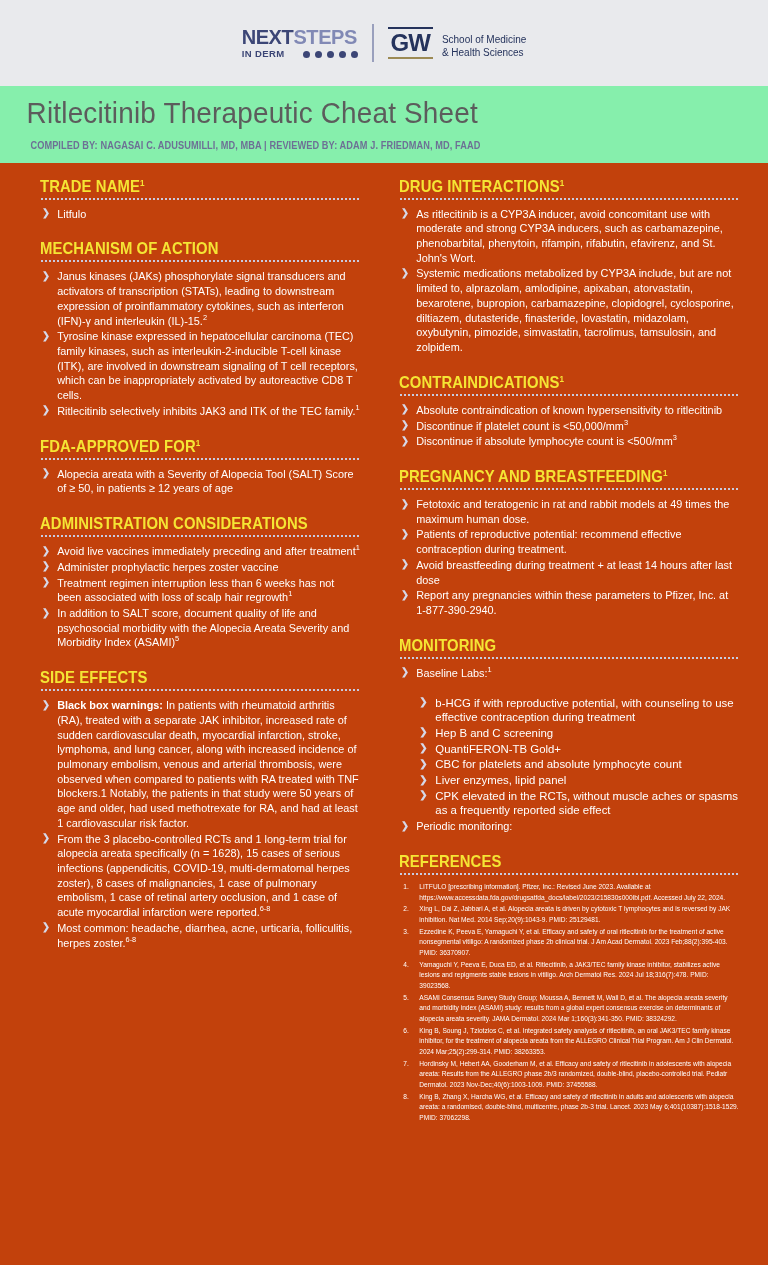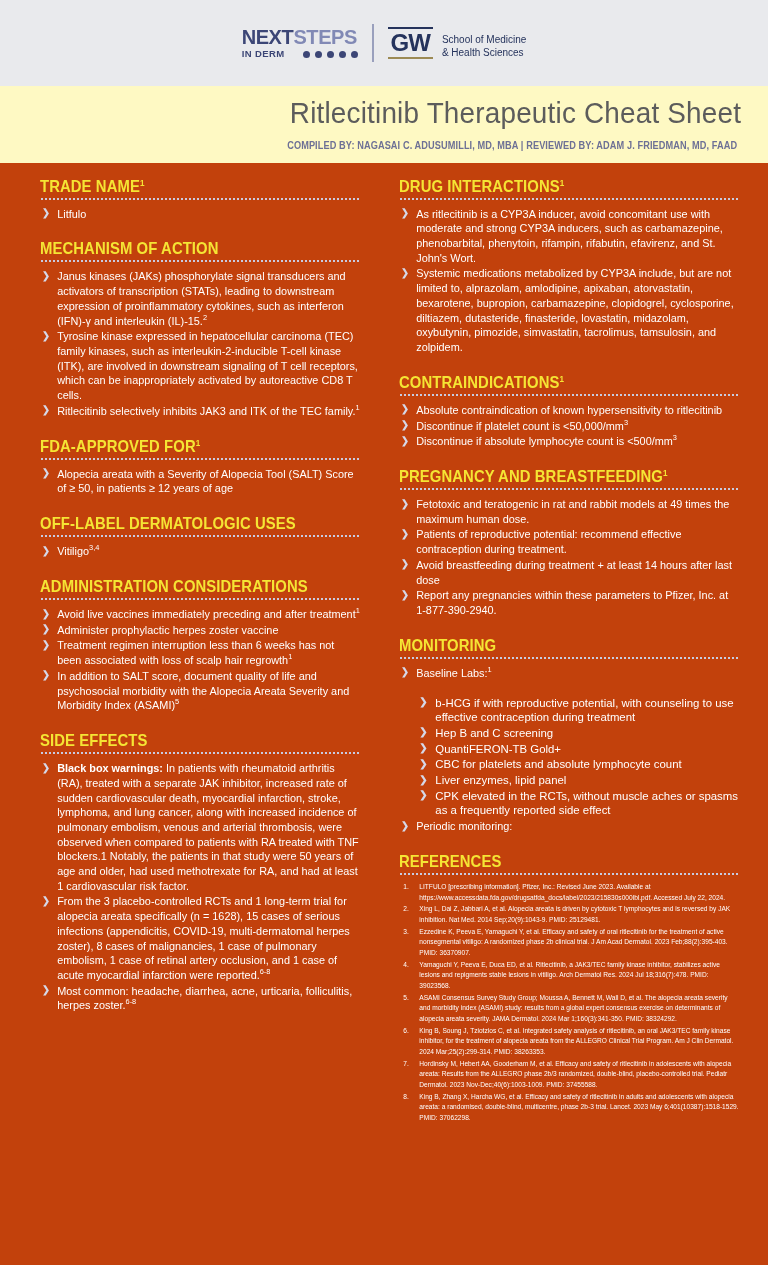--- a/index.html
+++ b/index.html
@@ -30,21 +30,21 @@
   .divider-v { width: 2px; height: 38px; background: #9aa0bd; }
   .gw-block { display: flex; align-items: flex-end; gap: 9px; }
   .gw-mark {
     font-size: 24px; font-weight: bold; color: #25335c; letter-spacing: -1px;
     border-top: 2.5px solid #25335c; border-bottom: 2.5px solid #9c8a54;
     padding: 1px 3px 2px 3px; line-height: 1.05;
   }
   .gw-name { font-size: 10px; color: #25335c; line-height: 1.25; }
 
   
-  .titleband { background: #fef9c3; text-align: right; padding: 10px 0 12px 0; }
+  .titleband { background: #86efac; text-align: left; padding: 10px 8px 12px 0; }
   .maintitle {
     font-size: 30px; color: #5c5c5c; font-weight: normal;
     letter-spacing: 0.2px; line-height: 1.15;
     transform: scaleX(0.93); transform-origin: center;
   }
   .subtitle {
     margin-top: 9px; font-size: 10px; color: #6d7095; font-weight: bold;
     letter-spacing: 0.1px; transform: scaleX(0.92); transform-origin: center;
   }
 
@@ -180,27 +180,20 @@
           <li>Janus kinases (JAKs) phosphorylate signal transducers and activators of transcription (STATs), leading to downstream expression of proinflammatory cytokines, such as interferon (IFN)-γ and interleukin (IL)-15.<sup>2</sup></li>
           <li>Tyrosine kinase expressed in hepatocellular carcinoma (TEC) family kinases, such as interleukin-2-inducible T-cell kinase (ITK), are involved in downstream signaling of T cell receptors, which can be inappropriately activated by autoreactive CD8 T cells.</li>
           <li>Ritlecitinib selectively inhibits JAK3 and ITK of the TEC family.<sup>1</sup></li>
         </ul>
       </div>
       <div class="sec-block">
         <h2 class="sec">FDA-APPROVED FOR<sup>1</sup></h2>
         <div class="dotline"></div>
         <ul class="bl">
           <li>Alopecia areata with a Severity of Alopecia Tool (SALT) Score of ≥ 50, in patients ≥ 12 years of age</li>
-        </ul>
-      </div>
-      <div class="sec-block">
-        <h2 class="sec">OFF-LABEL DERMATOLOGIC USES</h2>
-        <div class="dotline"></div>
-        <ul class="bl">
-          <li>Vitiligo<sup>3,4</sup></li>
         </ul>
       </div>
       <div class="sec-block">
         <h2 class="sec">ADMINISTRATION CONSIDERATIONS</h2>
         <div class="dotline"></div>
         <ul class="bl">
           <li>Avoid live vaccines immediately preceding and after treatment<sup>1</sup></li>
           <li>Administer prophylactic herpes zoster vaccine</li>
           <li>Treatment regimen interruption less than 6 weeks has not been associated with loss of scalp hair regrowth<sup>1</sup></li>
           <li>In addition to SALT score, document quality of life and psychosocial morbidity with the Alopecia Areata Severity and Morbidity Index (ASAMI)<sup>5</sup></li>

